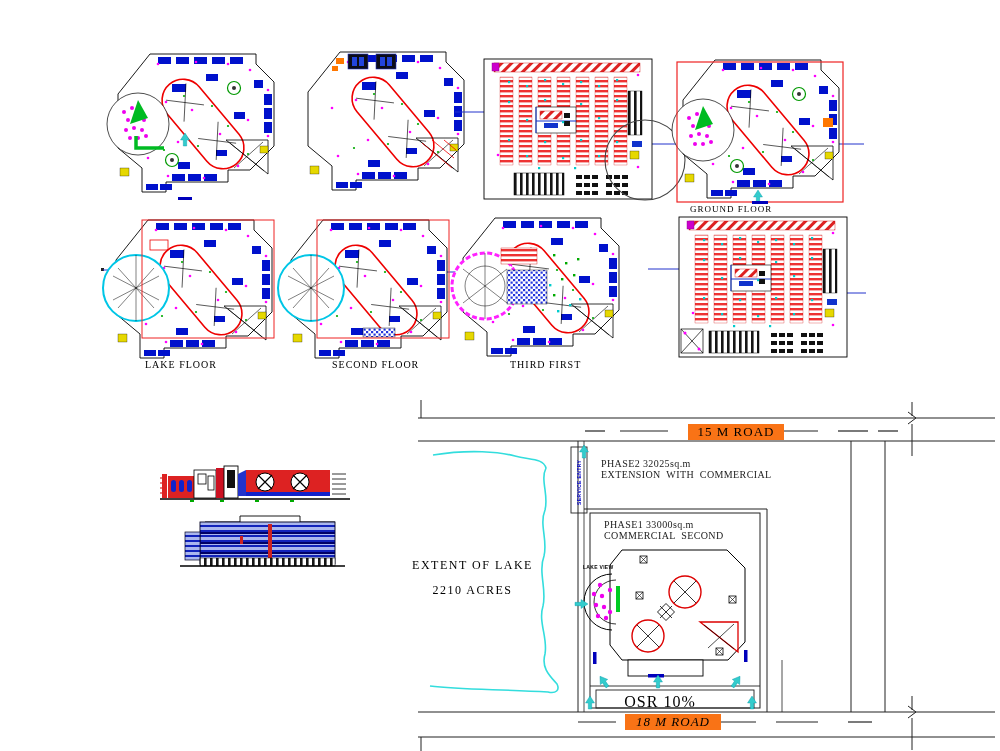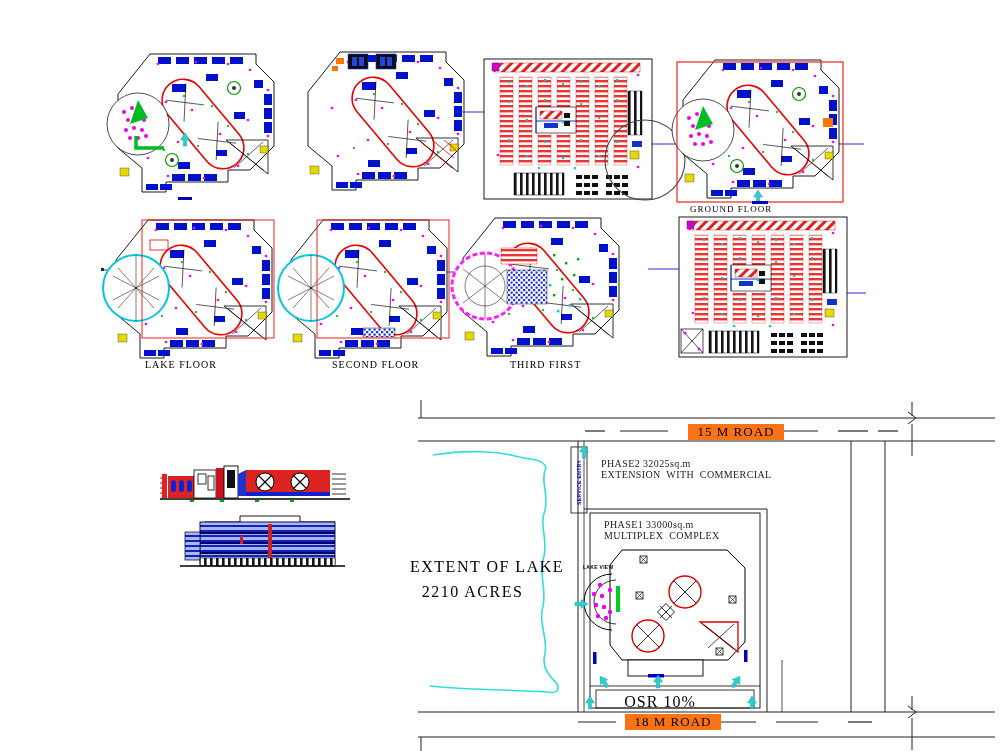--- a/index.html
+++ b/index.html
@@ -3,21 +3,21 @@
 <meta charset="utf-8">
 <style>
   html,body{margin:0;padding:0;background:#fff;}
   #canvas{position:relative;width:1000px;height:751px;background:#ffffff;overflow:hidden;
           font-family:"Liberation Serif",serif;}
   svg.layer{position:absolute;left:0;top:0;}
   .lbl{position:absolute;color:#000;white-space:pre;}
   .floor-lbl{font-family:"Liberation Serif",serif;font-size:10px;letter-spacing:1px;text-align:left;}
   .road-lbl{font-family:"Liberation Serif",serif;font-size:13px;letter-spacing:1px;text-align:center;background:#f97316;padding:0 3px;}
   .phase-lbl{font-family:Liberation Serif, serif;font-size:10px;color:#222;line-height:11px;letter-spacing:.4px;}
-  .lake-lbl{font-family:"Liberation Serif",serif;font-size:16px;letter-spacing:1.5px;text-align:center;}
+  .lake-lbl{font-family:"Liberation Serif",serif;font-size:12px;letter-spacing:1.5px;text-align:center;}
   .osr-lbl{font-family:"Liberation Serif",serif;font-size:16px;letter-spacing:1px;text-align:center;}
   .tiny-lbl{font-family:"Liberation Sans",sans-serif;font-size:5px;font-weight:bold;letter-spacing:.3px;}
   .service-lbl{font-family:"Liberation Sans",sans-serif;font-size:5px;font-weight:bold;color:#0000cc;
                transform:rotate(-90deg);transform-origin:left top;letter-spacing:.4px;}
 </style>
 </head>
 <body>
 
 <div id="canvas">
 
@@ -450,26 +450,26 @@
 <use href="#arw" transform="translate(590,703)"></use>
 <use href="#arw" transform="translate(752,703)"></use>
 </svg>
 
 <div class="lbl floor-lbl" style="left:145px;top:359px;width:90px;">LAKE FLOOR</div>
 <div class="lbl floor-lbl" style="left:332px;top:359px;width:95px;">SECOND FLOOR</div>
 <div class="lbl floor-lbl" style="left:510px;top:359px;width:95px;">THIRD FIRST</div>
 <div class="lbl floor-lbl" style="left:690px;top:204px;width:95px;font-size:9px;">GROUND FLOOR</div>
 
 <div class="lbl road-lbl" style="left:688px;top:424px;width:90px;">15 M ROAD</div>
-<div class="lbl road-lbl" style="left:625px;top:714px;width:90px;">18 M ROAD</div>
+<div class="lbl road-lbl" style="left:625px;top:714px;width:90px;font-style:italic;">18 M ROAD</div>
 
 <div class="lbl phase-lbl" style="left:601px;top:458px;">PHASE2 32025sq.m</div>
 <div class="lbl phase-lbl" style="left:601px;top:469px;">EXTENSION  WITH  COMMERCIAL</div>
 <div class="lbl phase-lbl" style="left:604px;top:519px;text-align:right;">PHASE1 33000sq.m</div>
-<div class="lbl phase-lbl" style="left:604px;top:530px;">MULTIPLEX  COMPLEX</div>
+<div class="lbl phase-lbl" style="left:604px;top:530px;">COMMERCIAL  SECOND</div>
 
 <div class="lbl service-lbl" style="left:576px;top:505px;">SERVICE ENTRY</div>
 <div class="lbl tiny-lbl" style="left:583px;top:564px;">LAKE VIEW</div>
 <div class="lbl osr-lbl" style="left:610px;top:693px;width:100px;">OSR 10%</div>
 
 <div class="lbl lake-lbl" style="left:410px;top:558px;width:125px;">EXTENT OF LAKE</div>
 <div class="lbl lake-lbl" style="left:410px;top:583px;width:125px;">2210 ACRES</div>
 
 </div>
 

